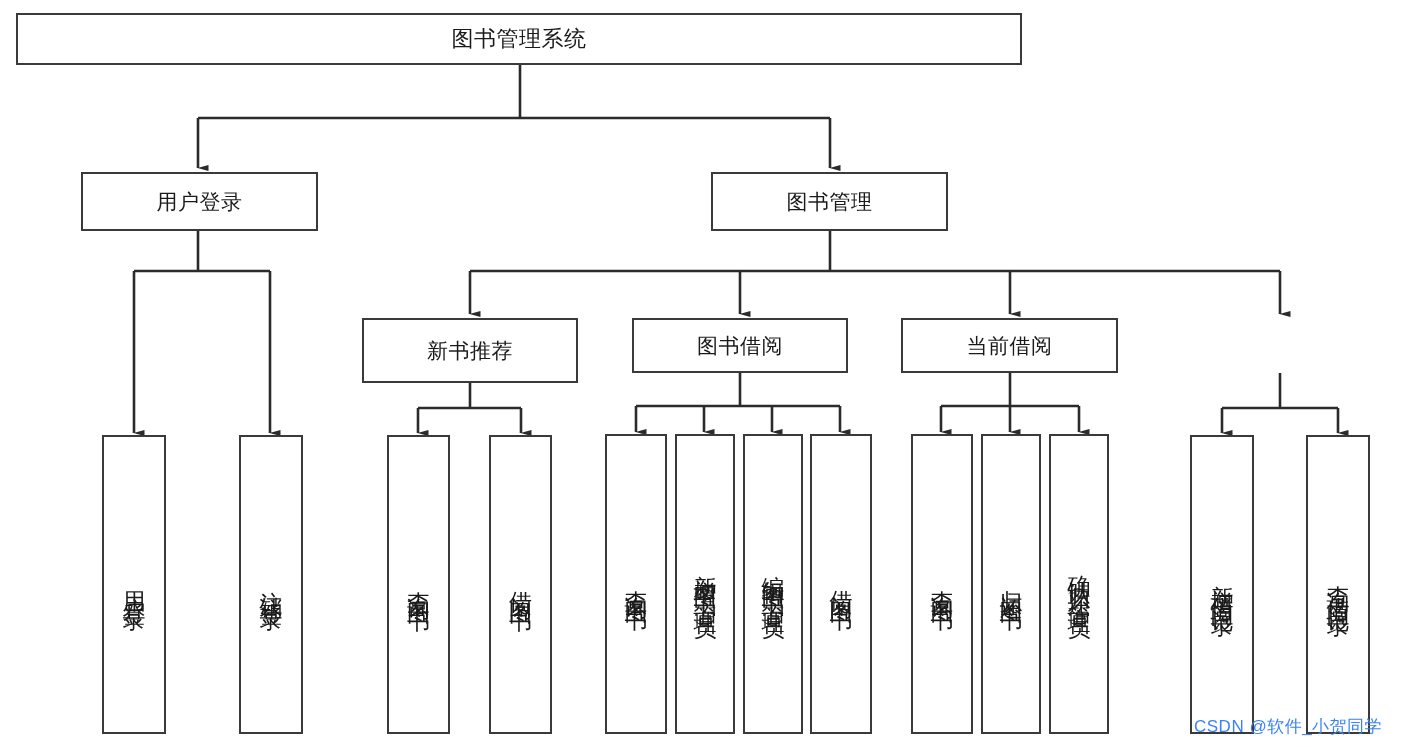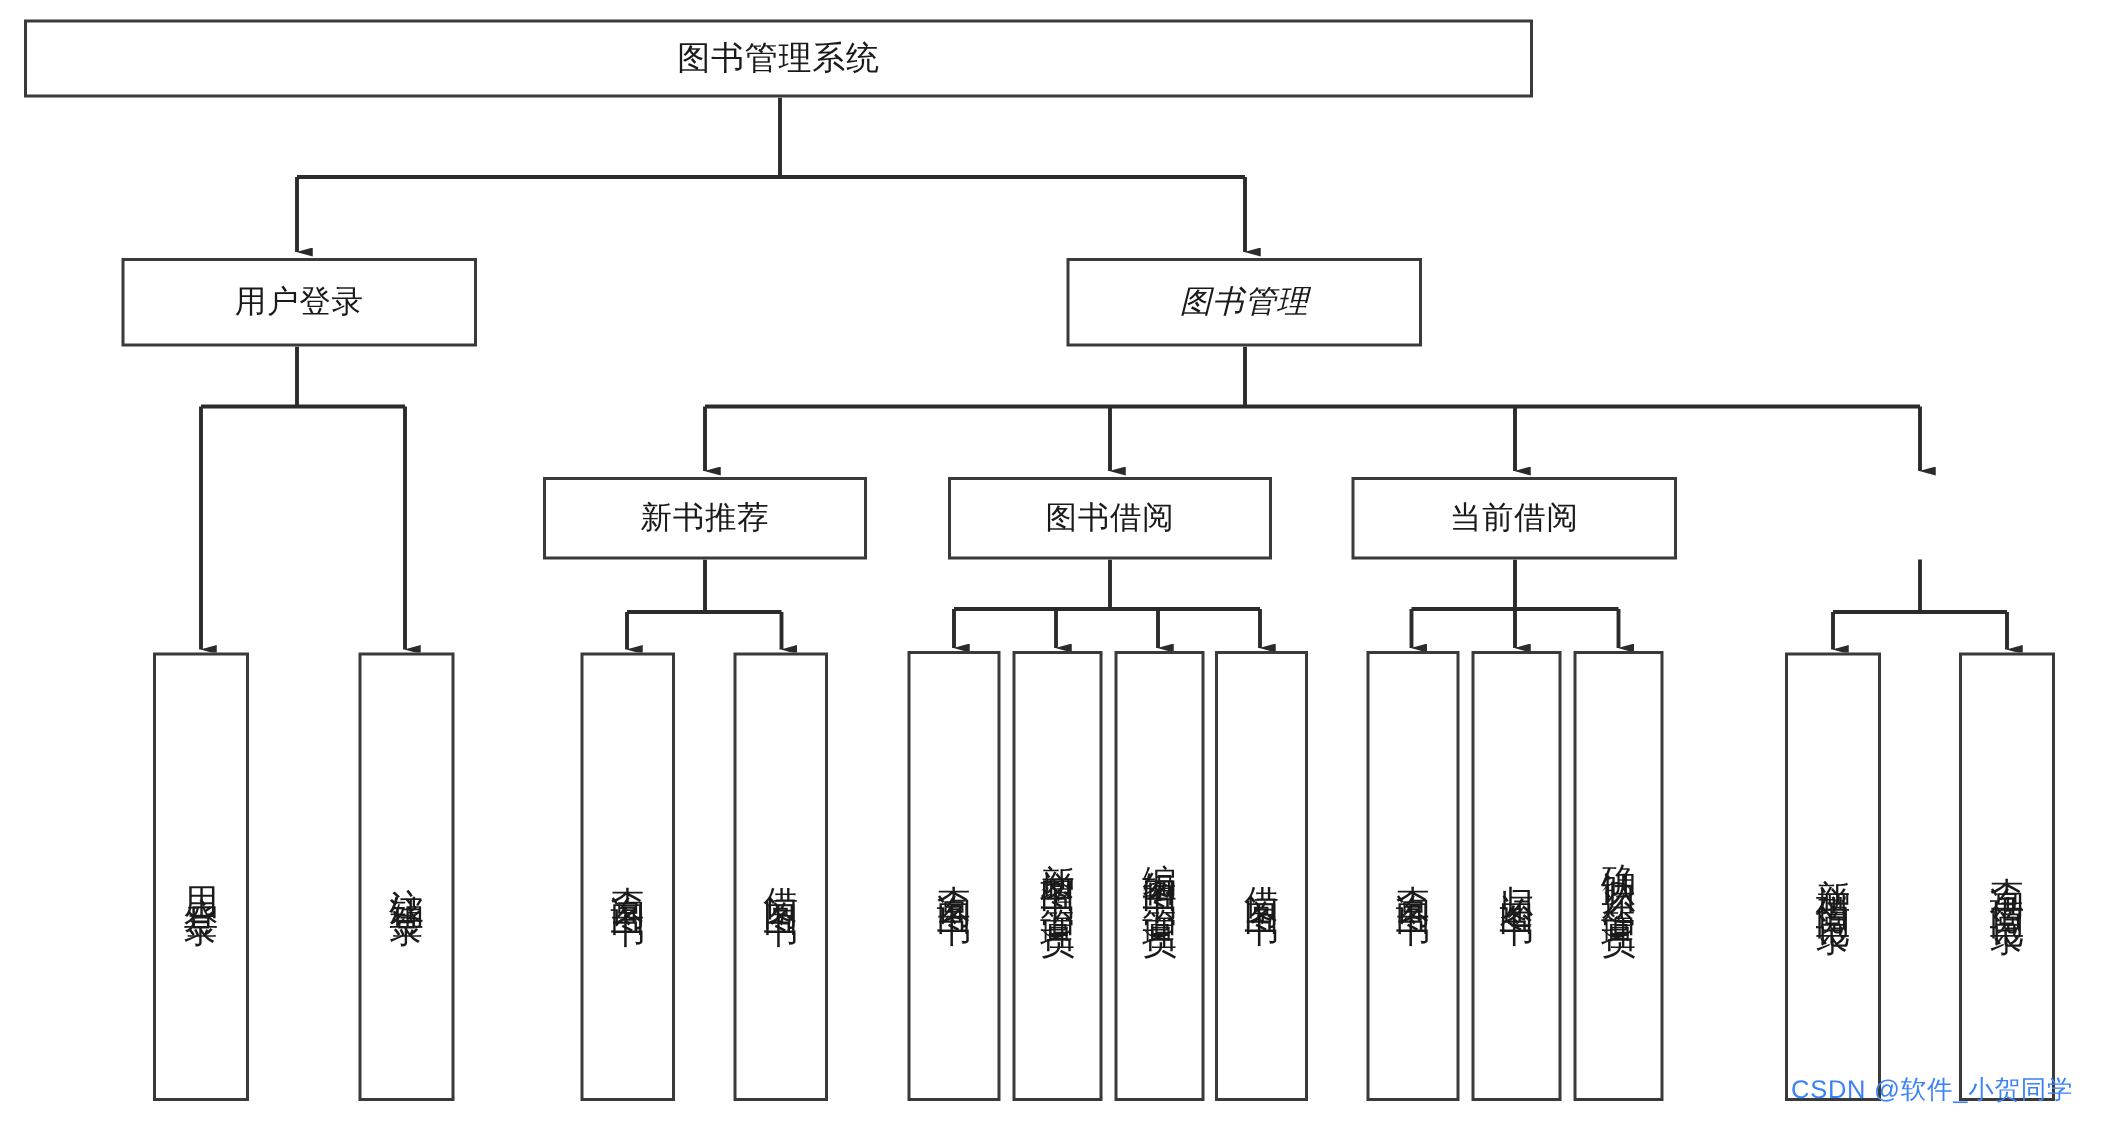--- a/index.html
+++ b/index.html
@@ -105,25 +105,25 @@
     </g>
   </svg>
 
   <div class="node horiz root" style="left:16px;top:13px;width:1006px;height:52px;">
     <span class="lbl">图书管理系统</span>
   </div>
 
   <div class="node horiz" style="left:81px;top:172px;width:237px;height:59px;">
     <span class="lbl">用户登录</span>
   </div>
-  <div class="node horiz" style="left:711px;top:172px;width:237px;height:59px;font-style:italic;">
+  <div class="node horiz" style="left:711px;top:172px;width:237px;height:59px;">
     <span class="lbl">图书管理</span>
   </div>
 
-  <div class="node horiz" style="left:362px;top:318px;width:216px;height:55px;">
+  <div class="node horiz" style="left:362px;top:318px;width:216px;height:65px;">
     <span class="lbl">新书推荐</span>
   </div>
   <div class="node horiz" style="left:632px;top:318px;width:216px;height:55px;">
     <span class="lbl">图书借阅</span>
   </div>
   <div class="node horiz" style="left:901px;top:318px;width:217px;height:55px;">
     <span class="lbl">当前借阅</span>
   </div>
 
   <div class="node vert" style="left:102px;top:435px;width:64px;height:299px;">

